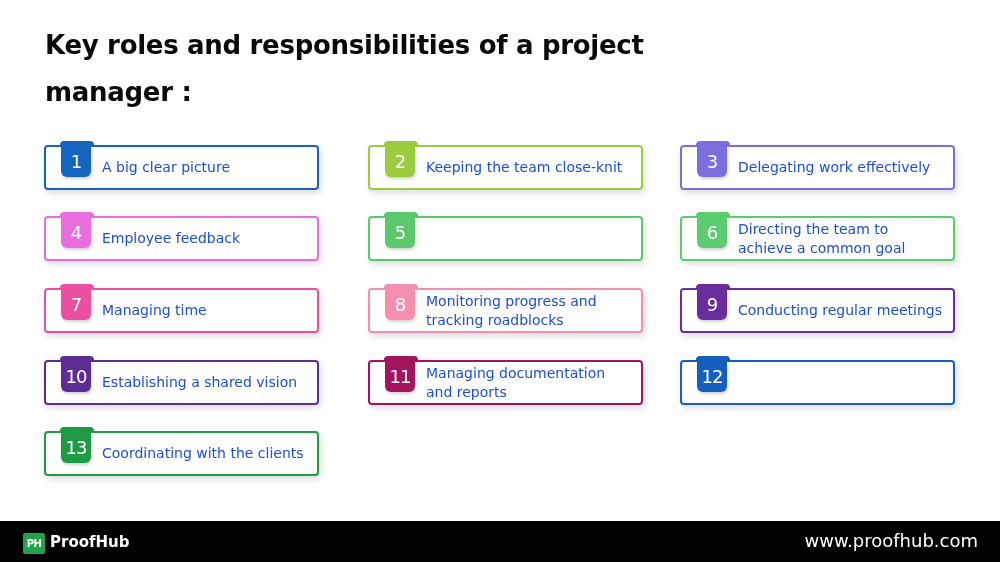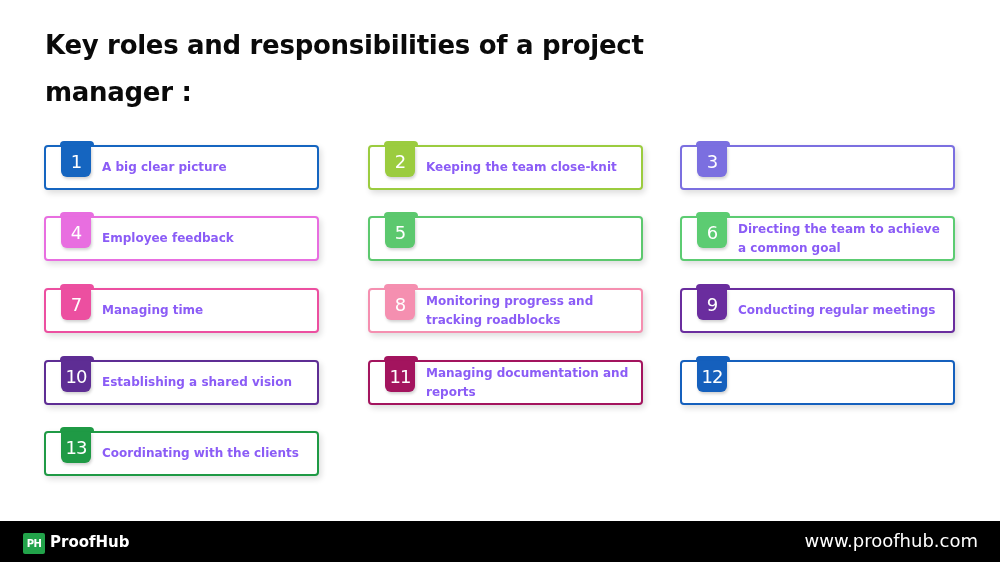--- a/index.html
+++ b/index.html
@@ -25,23 +25,22 @@
       position: absolute; left: 15px; top: -1px; width: 30px; height: 31px;
       border-radius: 0 0 6px 6px;
       color: #fff; font-family: "DejaVu Sans", sans-serif; font-size: 18px;
       display: flex; align-items: center; justify-content: center;
       letter-spacing: -1px;
       box-shadow: 1px 2px 3px rgba(0,0,0,0.18);
     }
     .card .label {
       position: absolute; left: 56px; top: 0; right: 8px; height: 100%;
       display: flex; align-items: center;
-      font-family: "DejaVu Sans", sans-serif; font-size: 12px; line-height: 19px;
-      color: #8b5cf6;
-      font-weight: bold;
+      font-family: "DejaVu Sans", sans-serif; font-size: 14px; line-height: 19px;
+      color: #1d4ed8;
     }
 
     .footer {
       position: absolute; left: 0; top: 521px; width: 1000px; height: 41px; background: #000;
     }
     .footer .logo-box {
       position: absolute; left: 23px; top: 12px; width: 22px; height: 21px;
       background: #22a34a; color: #fff; font-family: "DejaVu Sans", sans-serif;
       font-weight: bold; font-size: 10px; display: flex; align-items: center; justify-content: center;
       border-radius: 2px; letter-spacing: -0.5px;
@@ -67,20 +66,21 @@
       <div class="label">A big clear picture</div>
     </div>
     <div class="card" style="left: 368px; top: 145px; border-color: rgb(155, 204, 63);">
       <div class="tab" style="background: rgb(155, 204, 63);"></div>
       <div class="badge" style="background: rgb(155, 204, 63);">2</div>
       <div class="label">Keeping the team close-knit</div>
     </div>
     <div class="card" style="left: 680px; top: 145px; border-color: rgb(123, 111, 224);">
       <div class="tab" style="background: rgb(123, 111, 224);"></div>
       <div class="badge" style="background: rgb(123, 111, 224);">3</div>
+      <div class="label">Delegating work effectively</div>
     </div>
     <div class="card" style="left: 44px; top: 216px; border-color: rgb(232, 110, 224);">
       <div class="tab" style="background: rgb(232, 110, 224);"></div>
       <div class="badge" style="background: rgb(232, 110, 224);">4</div>
       <div class="label">Employee feedback</div>
     </div>
     <div class="card" style="left: 368px; top: 216px; border-color: rgb(92, 200, 110);">
       <div class="tab" style="background: rgb(92, 200, 110);"></div>
       <div class="badge" style="background: rgb(92, 200, 110);">5</div>
     </div>

